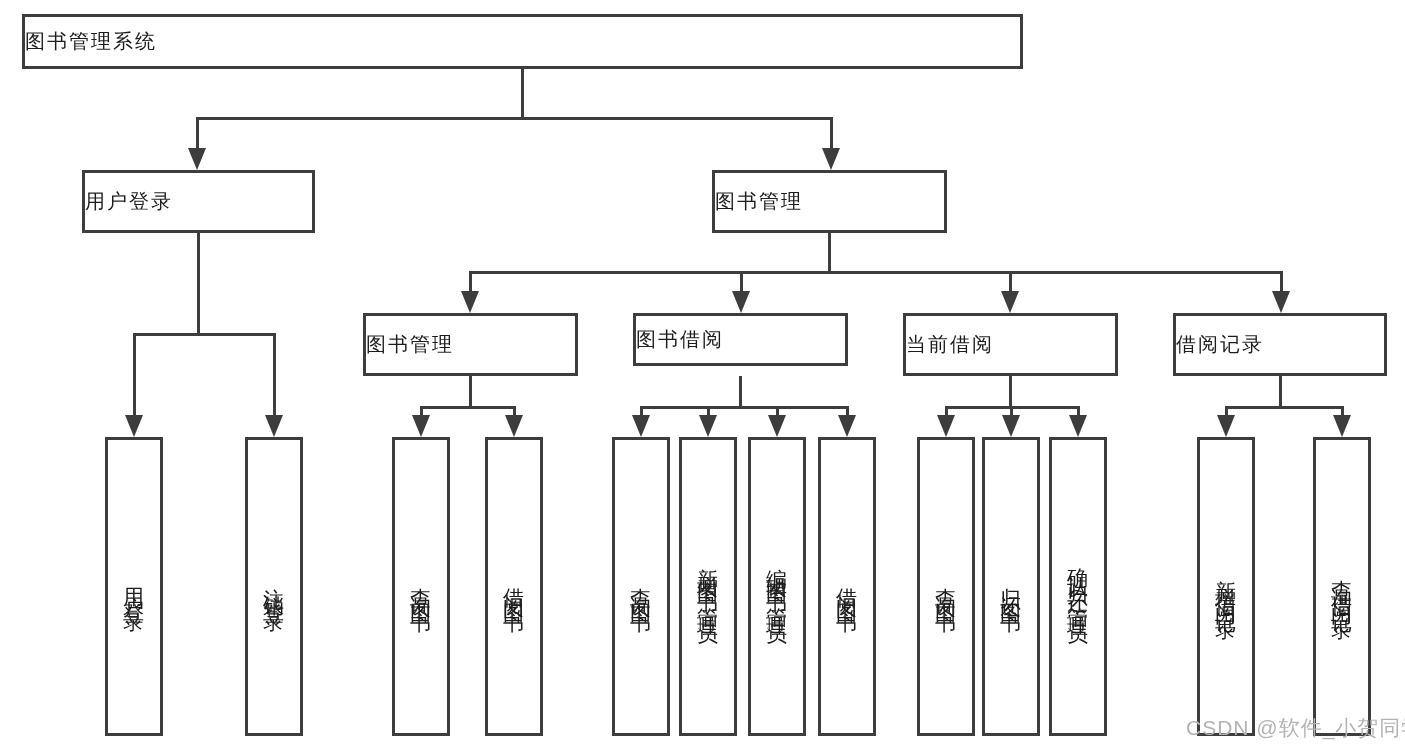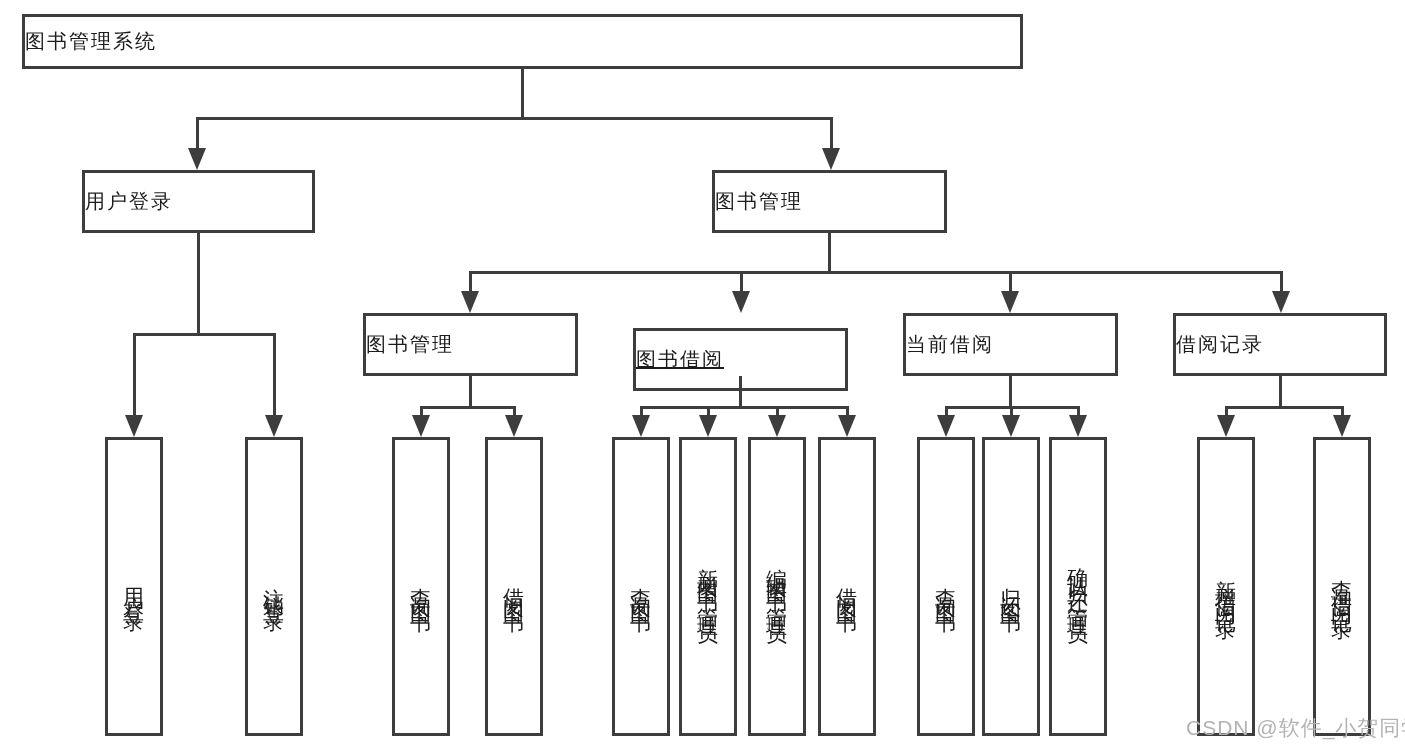--- a/index.html
+++ b/index.html
@@ -72,21 +72,21 @@
   <div class="lv" style="left:740px;top:271px;height:22px;"></div>
   <div class="ar" style="left:732px;top:291px;"></div>
   <div class="lv" style="left:1009px;top:271px;height:22px;"></div>
   <div class="ar" style="left:1001px;top:291px;"></div>
   <div class="lv" style="left:1280px;top:271px;height:22px;"></div>
   <div class="ar" style="left:1272px;top:291px;"></div>
 
   <div class="hbox" style="left:363px;top:313px;width:215px;height:63px;">
     <span>图书管理</span>
   </div>
-  <div class="hbox" style="left:633px;top:328px;width:215px;height:63px;text-decoration:underline;">
+  <div class="hbox" style="left:633px;top:313px;width:215px;height:53px;">
     <span>图书借阅</span>
   </div>
   <div class="hbox" style="left:903px;top:313px;width:215px;height:63px;">
     <span>当前借阅</span>
   </div>
   <div class="hbox" style="left:1173px;top:313px;width:214px;height:63px;">
     <span>借阅记录</span>
   </div>
 
   <div class="lv" style="left:469px;top:376px;height:32px;"></div>

